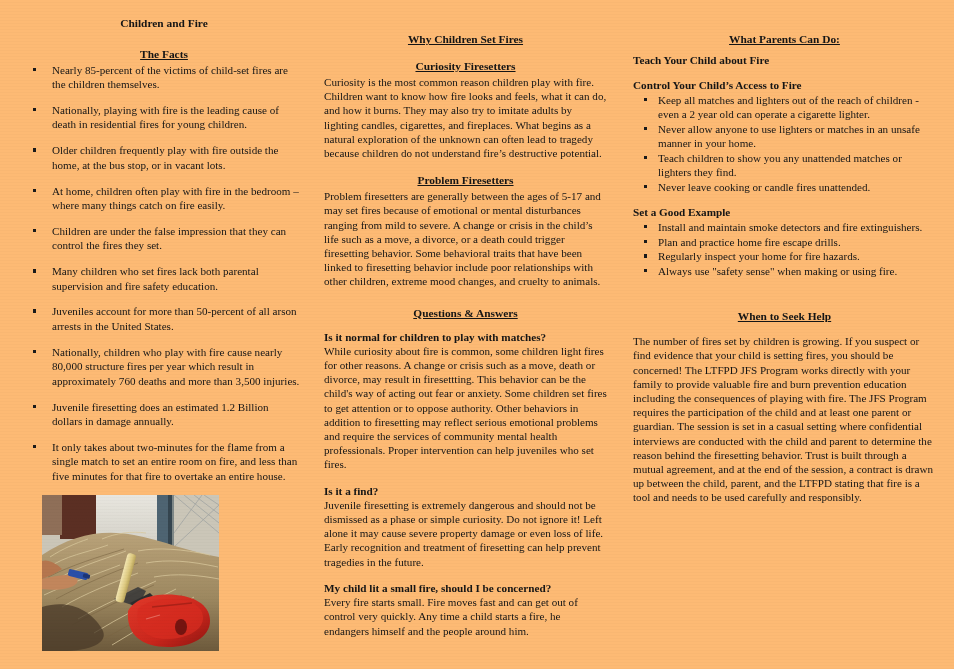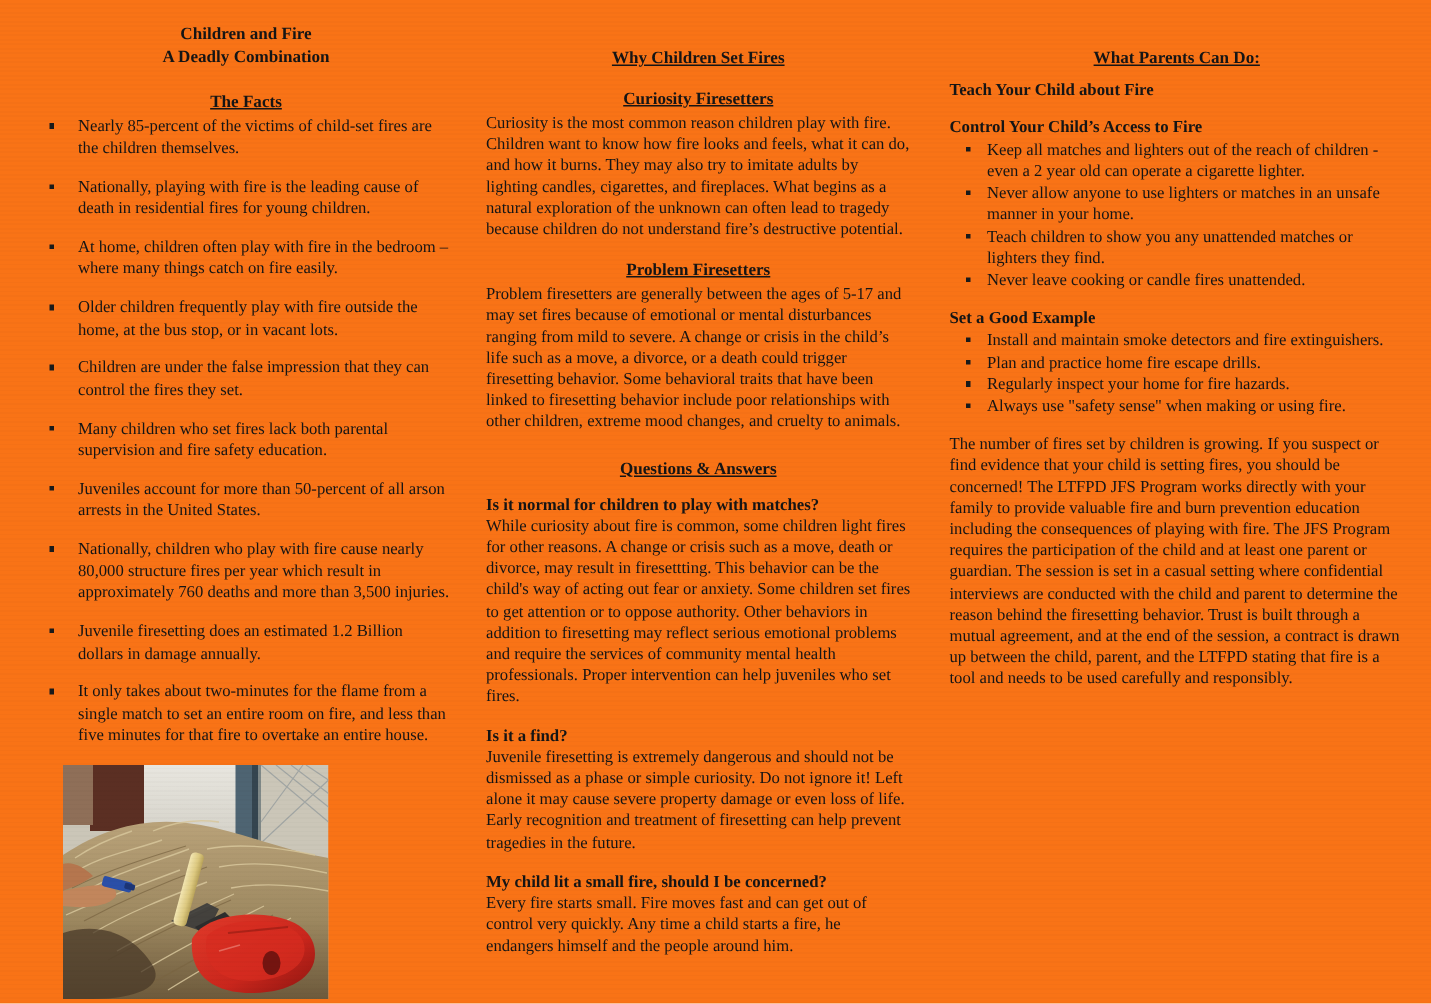--- a/index.html
+++ b/index.html
@@ -12,21 +12,21 @@
     height: 669px;
     overflow: hidden;
     font-family: "Liberation Serif", "DejaVu Serif", serif;
     color: #151515;
     -webkit-font-smoothing: antialiased;
   }
   .page {
     position: relative;
     width: 954px;
     height: 669px;
-    background: #f97316;
+    background: #fdba74;
     box-sizing: border-box;
     padding: 16px 10px 6px 10px;
   }
   .columns {
     display: flex;
     width: 100%;
     height: 100%;
     align-items: flex-start;
   }
   .col {
@@ -159,30 +159,29 @@
 </head>
 <body>
 
 <div class="page">
   <div class="columns">
 
     <div class="col col-left">
 
       <div class="title-block">
         <span class="title-line">Children and Fire</span>
-        <span class="title-line">A Deadly Combination</span>
       </div>
 
       <div class="head-center first">The Facts</div>
 
       <ul class="facts">
         <li>Nearly 85-percent of the victims of child-set fires are the children themselves.</li>
         <li>Nationally, playing with fire is the leading cause of death in residential fires for young children.</li>
+        <li>Older children frequently play with fire outside the home, at the bus stop, or in vacant lots.</li>
         <li>At home, children often play with fire in the bedroom – where many things catch on fire easily.</li>
-        <li>Older children frequently play with fire outside the home, at the bus stop, or in vacant lots.</li>
         <li>Children are under the false impression that they can control the fires they set.</li>
         <li>Many children who set fires lack both parental supervision and fire safety education.</li>
         <li>Juveniles account for more than 50-percent of all arson arrests in the United States.</li>
         <li>Nationally, children who play with fire cause nearly 80,000 structure fires per year which result in approximately 760 deaths and more than 3,500 injuries.</li>
         <li>Juvenile firesetting does an estimated 1.2 Billion dollars in damage annually.</li>
         <li>It only takes about two-minutes for the flame from a single match to set an entire room on fire, and less than five minutes for that fire to overtake an entire house.</li>
       </ul>
 
       <div class="photo-wrap">
         <svg class="photo" viewBox="0 0 177 156" preserveAspectRatio="none">
@@ -302,18 +301,19 @@
       </ul>
 
       <div class="head-left">Set a Good Example</div>
       <ul class="tight">
         <li>Install and maintain smoke detectors and fire extinguishers.</li>
         <li>Plan and practice home fire escape drills.</li>
         <li>Regularly inspect your home for fire hazards.</li>
         <li>Always use "safety sense" when making or using fire.</li>
       </ul>
 
+      <div class="head-center" style="margin-top:31px;">When to Seek Help</div>
       <p class="body" style="margin-top:11px;">The number of fires set by children is growing. If you suspect or find evidence that your child is setting fires, you should be concerned! The LTFPD JFS Program works directly with your family to provide valuable fire and burn prevention education including the consequences of playing with fire. The JFS Program requires the participation of the child and at least one parent or guardian. The session is set in a casual setting where confidential interviews are conducted with the child and parent to determine the reason behind the firesetting behavior. Trust is built through a mutual agreement, and at the end of the session, a contract is drawn up between the child, parent, and the LTFPD stating that fire is a tool and needs to be used carefully and responsibly.</p>
     </div>
 
   </div>
   <div class="scan-noise"></div>
 </div>
 
 </body></html>

